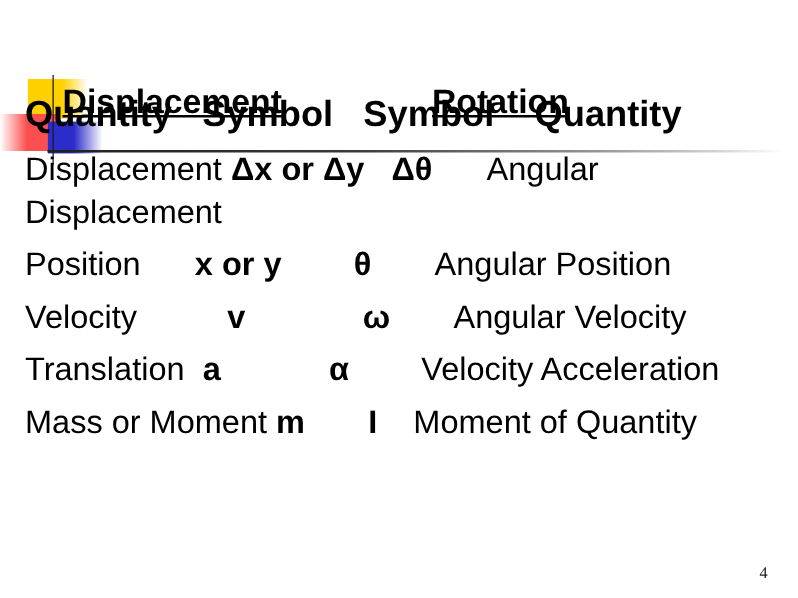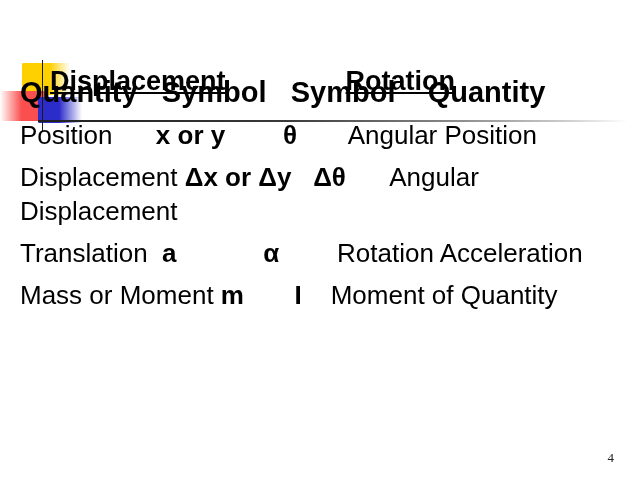--- a/index.html
+++ b/index.html
@@ -158,26 +158,27 @@
   <div class="hrule"></div>
 
   <div class="head-row">
     <span class="head-translation u">Displacement</span><span class="head-rotation u">Rotation</span>
   </div>
 
   <div class="col-row">Quantity   Symbol   Symbol    Quantity</div>
 
   <div class="rows">
 
+    <div class="row"><span>Displacement</span><span> </span><b>Δx or Δy</b><span>   </span><b>Δθ</b><span>      </span><span>Angular Displacement</span></div>
+
     <div class="row"><span>Position</span><span>      </span><b>x or y</b><span>        </span><b>θ</b><span>       </span><span>Angular Position</span></div>
 
-    <div class="row"><span>Displacement</span><span> </span><b>Δx or Δy</b><span>   </span><b>Δθ</b><span>      </span><span>Angular Displacement</span></div>
+    <div class="row"><span>Velocity</span><span>          </span><b>v</b><span>             </span><b>ω</b><span>       </span><span>Angular Velocity</span></div>
 
-
-    <div class="row"><span>Translation</span><span>  </span><b>a</b><span>            </span><b>α</b><span>        </span><span>Rotation Acceleration</span></div>
+    <div class="row"><span>Translation</span><span>  </span><b>a</b><span>            </span><b>α</b><span>        </span><span>Velocity Acceleration</span></div>
 
     <div class="row"><span>Mass or Moment</span><span> </span><b>m</b><span>       </span><b>I</b><span>    </span><span>Moment of Quantity</span></div>
 
   </div>
 
   <div class="slide-no">4</div>
 
 </div>
 
 </body></html>

